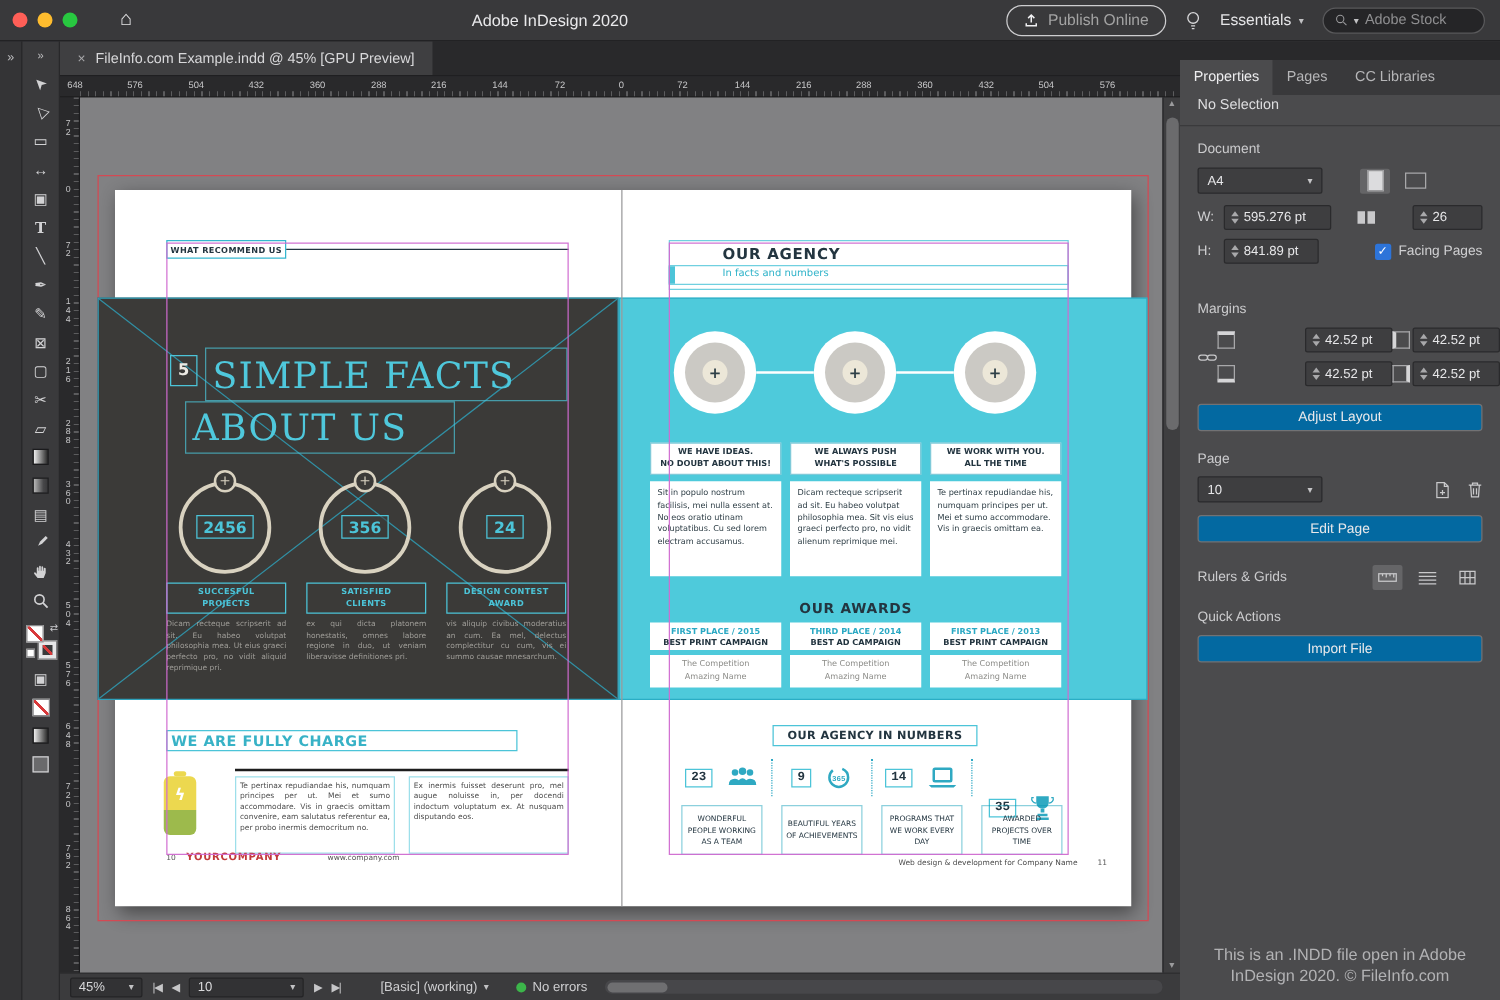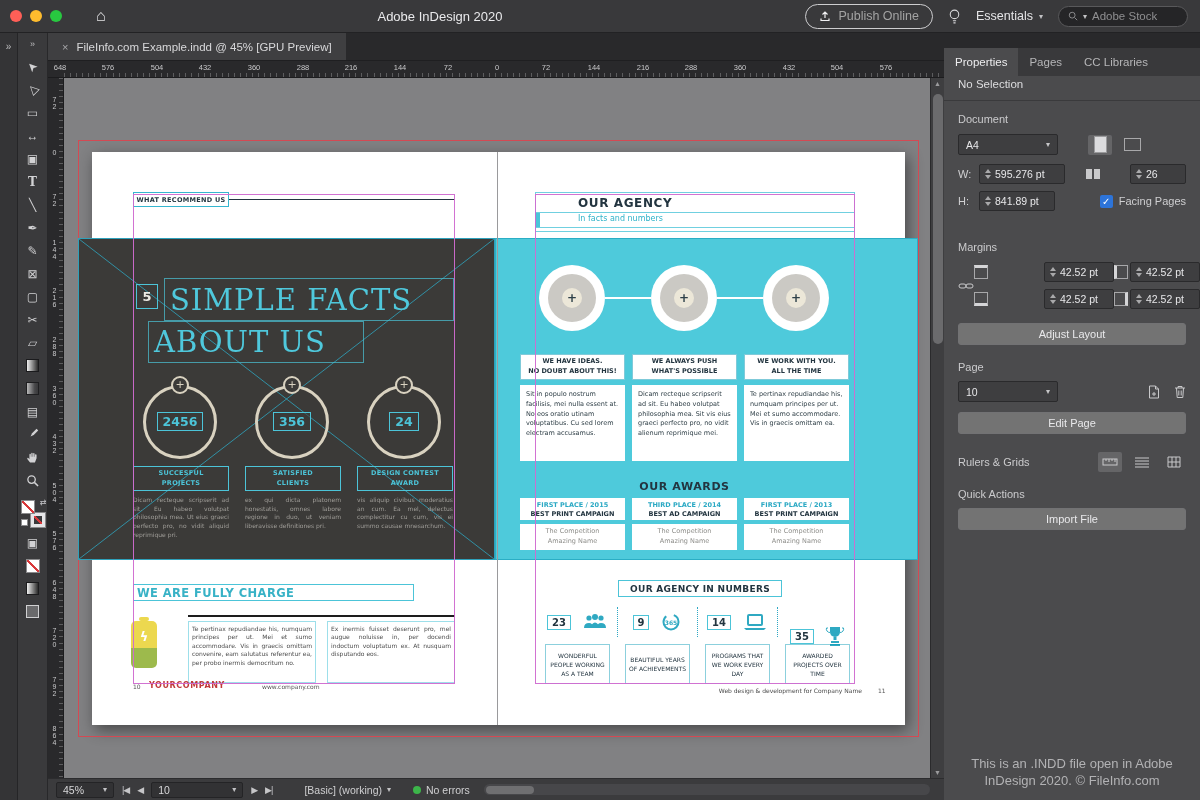--- a/index.html
+++ b/index.html
@@ -136,21 +136,21 @@
   .fbody { background:#fff; color:#2e3e46; font-size:6.5px; line-height:1.5; padding:5px 6px; }
   .awards-h { font-size:11px; font-weight:bold; color:#233540; text-align:center; letter-spacing:.6px; }
   .awbox { background:#fff; display:flex; flex-direction:column; align-items:center;
     justify-content:center; gap:1px; }
   .awplace { color:#2ba9c4; font-size:6.5px; font-weight:bold; }
   .awcamp { color:#233540; font-size:6.5px; font-weight:bold; }
   .compbox { background:#fff; color:#8d8d89; font-size:6.5px; text-align:center; padding:3px 16px;
     line-height:1.5; }
   .numhdr { border:1px solid #4cc4d8; color:#233540; font-weight:bold; font-size:9px;
     display:flex; align-items:center; justify-content:center; letter-spacing:.3px; }
-  .nstat { display:flex; align-items:center; justify-content:center; gap:11px; }
+  .nstat { display:flex; align-items:center; justify-content:center; gap:11px;font-family:Liberation Mono, monospace; }
   .nstat b { border:1px solid #4cc4d8; padding:1px 4px; font-size:10px; color:#233540; }
   .nsep { border-left:1px dotted #2ea8c4; width:0; }
   .nlabel { border:1px solid rgba(0,150,180,.45); color:#233540; font-size:6px; line-height:1.5;
     text-align:center; display:flex; align-items:center; justify-content:center; padding:2px; }
   .rfooter { font-size:6px; color:#4a4a4a; text-align:right; }
   .spine { background:#9a9a9c; z-index:4; }
 
   
   .right-panel { width:256px; display:flex; flex-direction:column; background:#4b4b4d; }
   .rp-top { height:15px; background:#29292b; }
@@ -164,21 +164,21 @@
   .num-field { display:flex; align-items:center; gap:4px; background:#3e3e40;
     border:1px solid #2a2a2c; border-radius:2px; height:20px; padding:0 5px;
     color:#e7e7e9; font-size:10.5px; }
   .stepper { display:flex; flex-direction:column; gap:2px; }
   .st-up { width:0; height:0; border:3px solid transparent; border-bottom:4px solid #a9a9ab; }
   .st-dn { width:0; height:0; border:3px solid transparent; border-top:4px solid #a9a9ab; }
   .dd { display:flex; align-items:center; justify-content:space-between; background:#3e3e40;
     border:1px solid #2a2a2c; border-radius:2px; height:21px; padding:0 7px;
     color:#e7e7e9; font-size:10.5px; }
   .dd .caret { font-size:8px; color:#c6c6c8; }
-  .pbtn { height:22px; width:100%; background:#737373; border:1px solid #727274; border-radius:3px;
+  .pbtn { height:22px; width:100%; background:#0369a1; border:1px solid #727274; border-radius:3px;
     color:#e9e9eb; font-size:11px; display:flex; align-items:center; justify-content:center; }
   .cb { width:13px; height:13px; background:#2d74d9; border-radius:2px; color:#fff;
     font-size:10px; line-height:13px; text-align:center; }
   .m-icon { width:14px; height:14px; border:1px solid #a8a8aa; }
   .mi-top { border-top:3px solid #d5d5d7; } .mi-bottom { border-bottom:3px solid #d5d5d7; }
   .mi-in { border-left:3px solid #d5d5d7; } .mi-out { border-right:3px solid #d5d5d7; }
   .marg-grid { display:grid; grid-template-columns:16px 70px auto 16px 70px;
     row-gap:7px; align-items:center; margin-top:9px; }
   .icon-btn { width:24px; height:20px; display:flex; align-items:center; justify-content:center;
     border-radius:2px; }
@@ -502,21 +502,21 @@
                   <text x="11" y="13.5" font-size="6" text-anchor="middle" fill="#2fa9c2" font-weight="bold">365</text>
                 </svg>
             </div>
             <div class="a nstat z" style="left:613px;top:452px;width:65px;height:36px">
               <b>14</b>
               <svg width="26" height="18" viewBox="0 0 26 18">
                   <rect x="6" y="2" width="14" height="10" rx="1" fill="none" stroke="#2fa9c2" stroke-width="2"></rect>
                   <path d="M2 15 h22 l-2 2 H4 Z" fill="#2fa9c2"></path>
                 </svg>
             </div>
-            <div class="a nstat z" style="left:693px;top:466px;width:65px;height:36px">
+            <div class="a nstat z" style="left:693px;top:476px;width:65px;height:36px">
               <b>35</b>
               <svg width="20" height="22" viewBox="0 0 20 22" fill="#2fa9c2">
                   <path d="M5 2 h10 v5 a5 5 0 0 1 -10 0 Z"></path>
                   <path d="M3 3 H1.5 a3.5 3.5 0 0 0 3.5 4.5 M17 3 h1.5 a3.5 3.5 0 0 1 -3.5 4.5" stroke="#2fa9c2" fill="none"></path>
                   <rect x="8.5" y="12" width="3" height="3"></rect>
                   <rect x="6" y="16" width="8" height="2"></rect>
                   <rect x="5" y="19" width="10" height="2"></rect>
                 </svg>
             </div>
             <div class="a nsep z" style="left:525px;top:455px;height:30px"></div>

